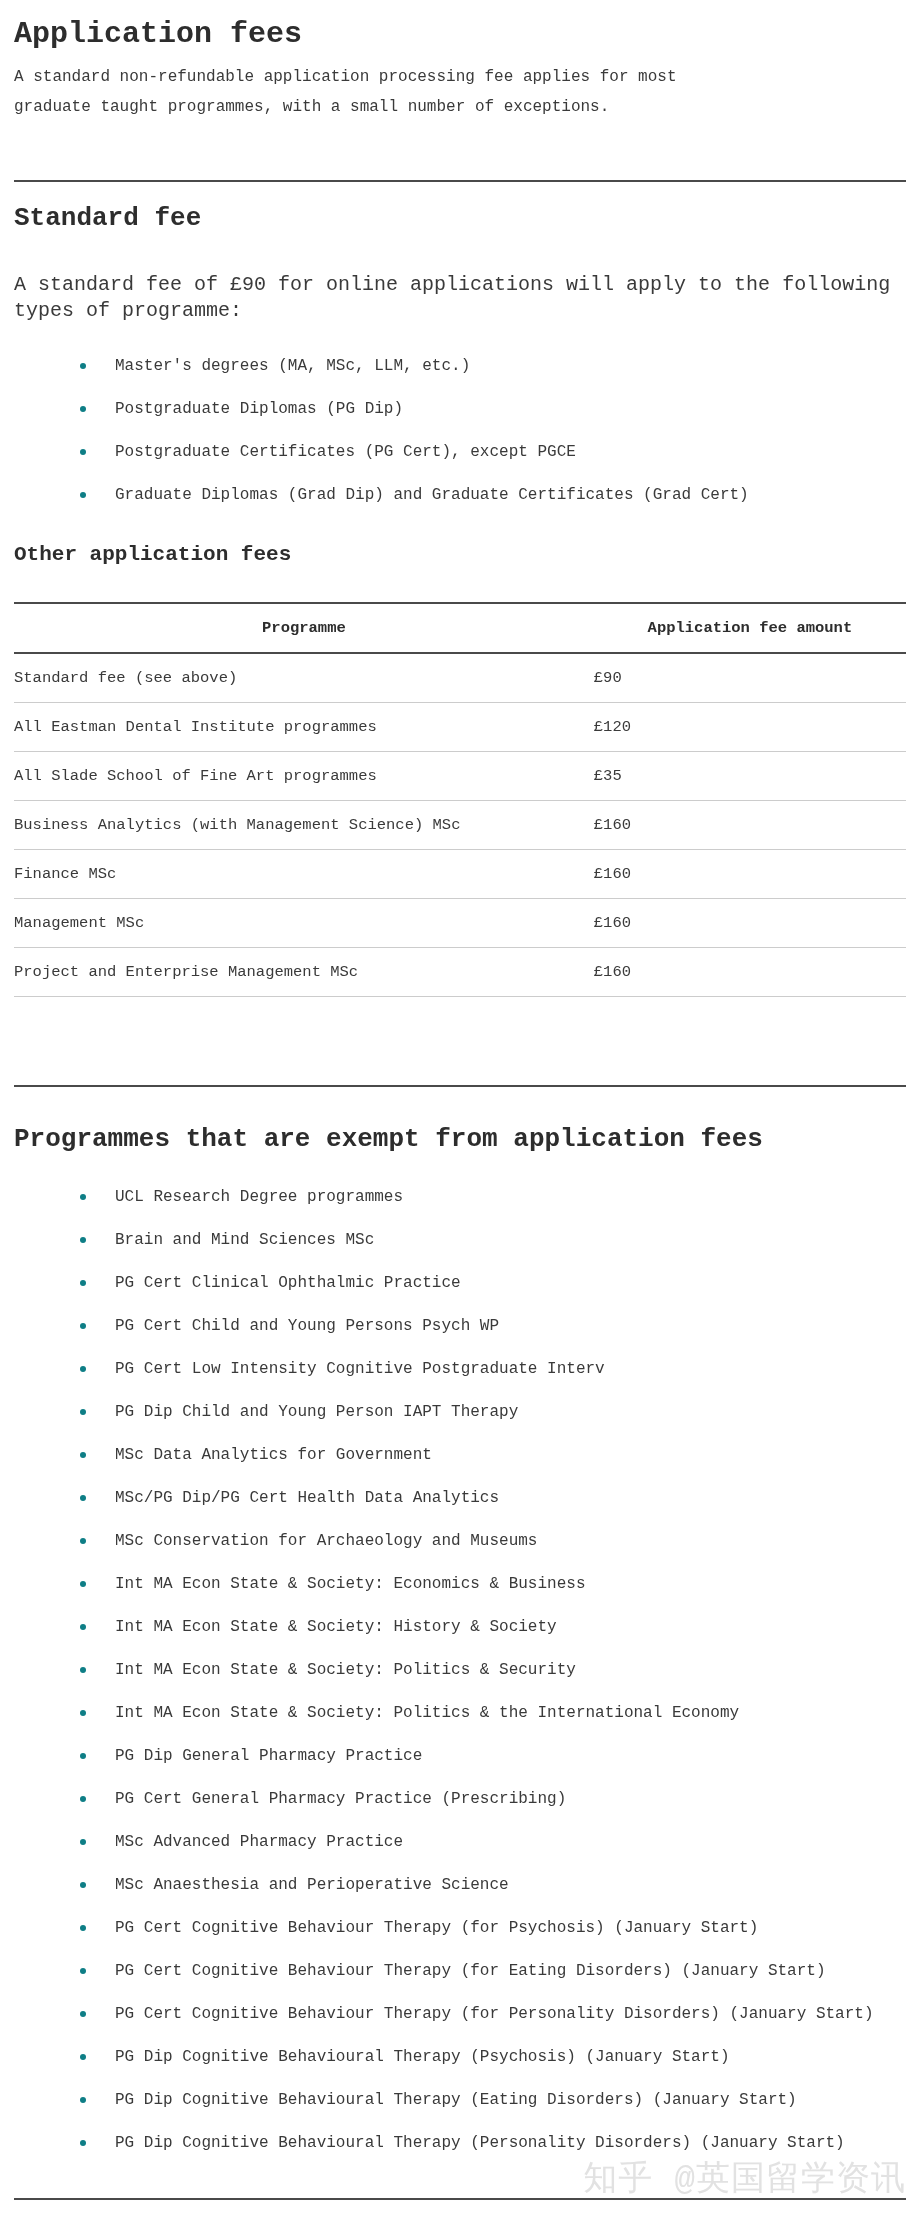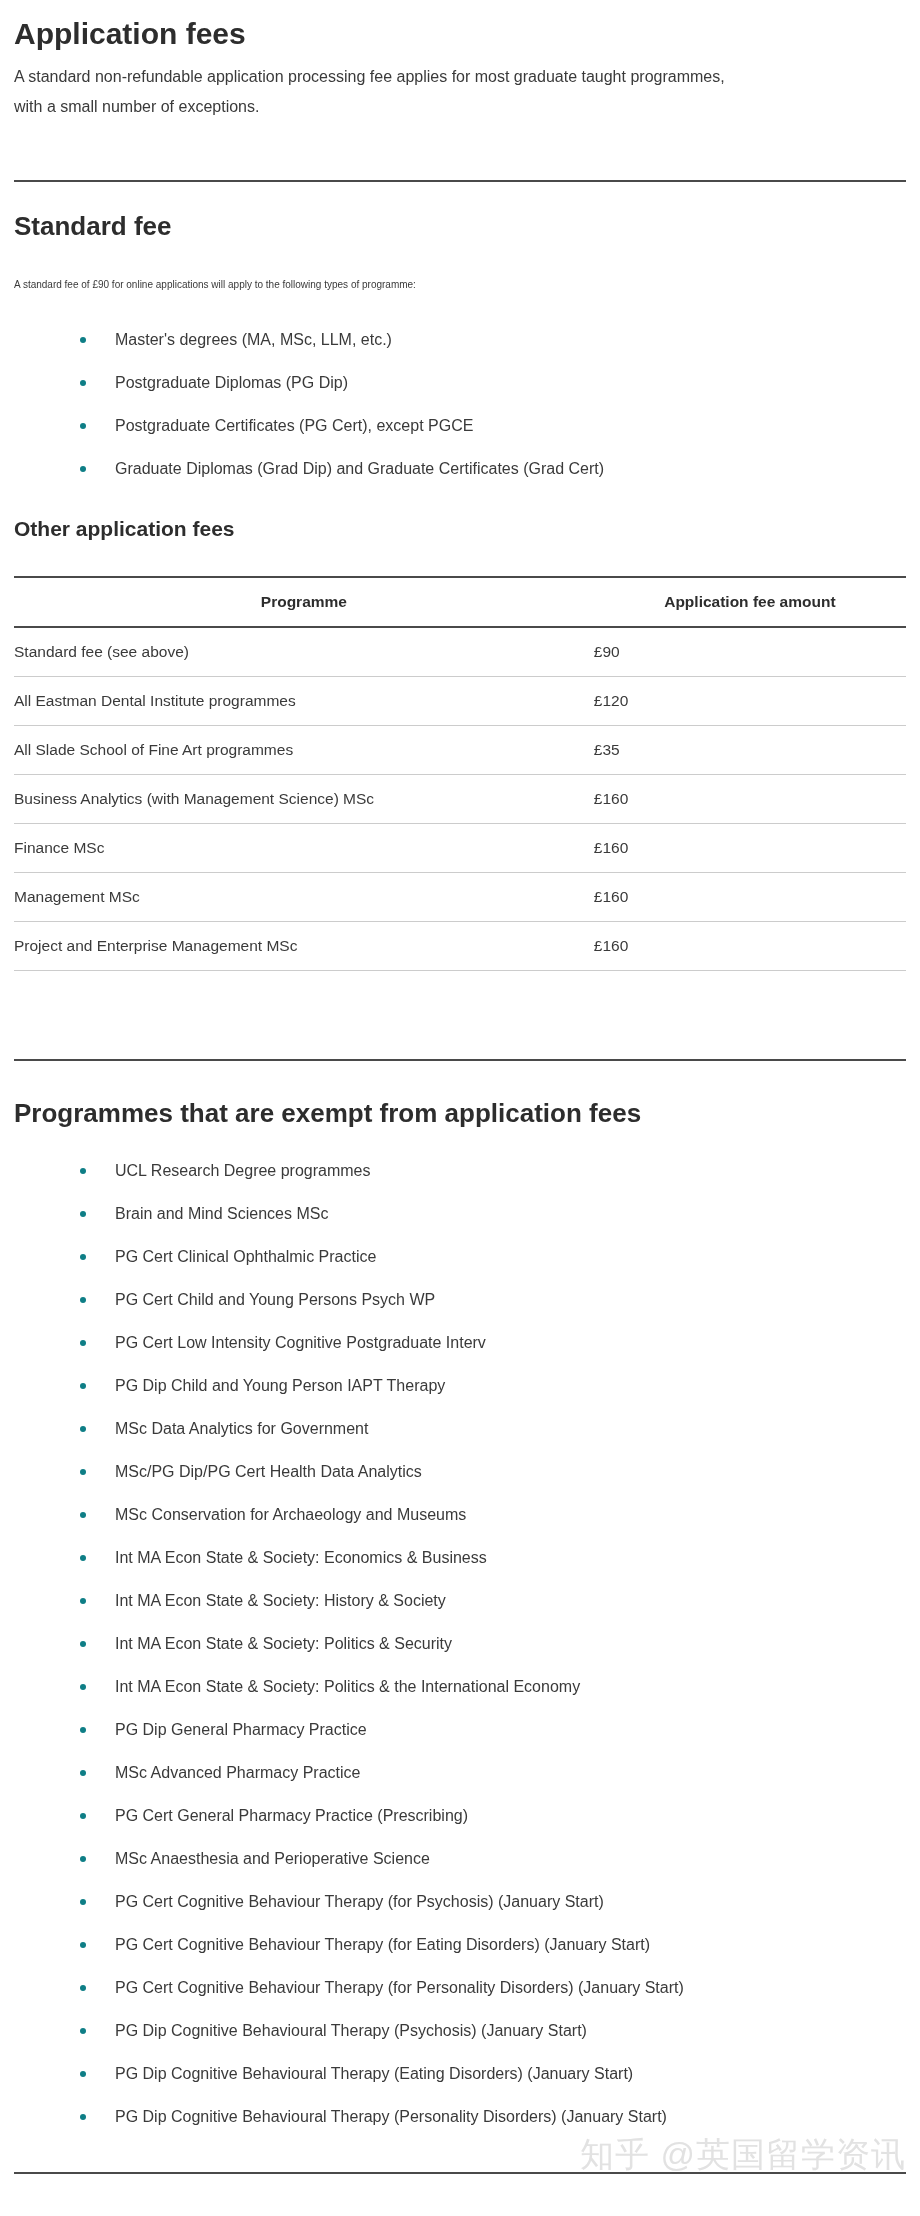--- a/index.html
+++ b/index.html
@@ -9,33 +9,34 @@
   }
   body {
     width: 920px;
     font-family: "Liberation Sans", sans-serif;
     color: #3a3a3a;
   }
   .page {
     padding: 0 14px 11px 14px;
     box-sizing: border-box;
     width: 920px;
+    font-family: Liberation Mono, monospace;
   }
 
   
   h1.page-title {
     margin: 0;
     padding-top: 16px;
     font-size: 30px;
     line-height: 36px;
     font-weight: bold;
     color: #2d2d2d;
   }
   h2.section-heading {
-    margin: 28px 0 0;
+    margin: 20px 0 0;
     font-size: 26px;
     line-height: 32px;
     font-weight: bold;
     color: #2d2d2d;
   }
   h2.section-heading.exempt {
     margin-top: 36px;
   }
   h3.sub-heading {
     margin: 26px 0 4px;
@@ -46,22 +47,22 @@
   }
 
   
   p.intro {
     margin: 10px 0 0;
     font-size: 16px;
     line-height: 30px;
     max-width: 720px;
   }
   p.lead {
-    margin: 30px 0 0;
-    font-size: 10px;
+    margin: 38px 0 0;
+    font-size: 20px;
     line-height: 26px;
   }
 
   
   hr.rule {
     border: none;
     border-top: 2px solid #4a4a4a;
     margin: 0;
   }
   hr.rule-1 { margin-top: 58px; }
@@ -288,30 +289,30 @@
         <span>Int MA Econ State &amp; Society: Politics &amp; the International Economy</span>
       </li>
 
       <li>
         <span class="dot"></span>
         <span>PG Dip General Pharmacy Practice</span>
       </li>
 
       <li>
         <span class="dot"></span>
+        <span>PG Cert General Pharmacy Practice (Prescribing)</span>
+      </li>
+
+      <li>
+        <span class="dot"></span>
         <span>MSc Advanced Pharmacy Practice</span>
       </li>
 
       <li>
         <span class="dot"></span>
-        <span>PG Cert General Pharmacy Practice (Prescribing)</span>
-      </li>
-
-      <li>
-        <span class="dot"></span>
         <span>MSc Anaesthesia and Perioperative Science</span>
       </li>
 
       <li>
         <span class="dot"></span>
         <span>PG Cert Cognitive Behaviour Therapy (for Psychosis) (January Start)</span>
       </li>
 
       <li>
         <span class="dot"></span>

